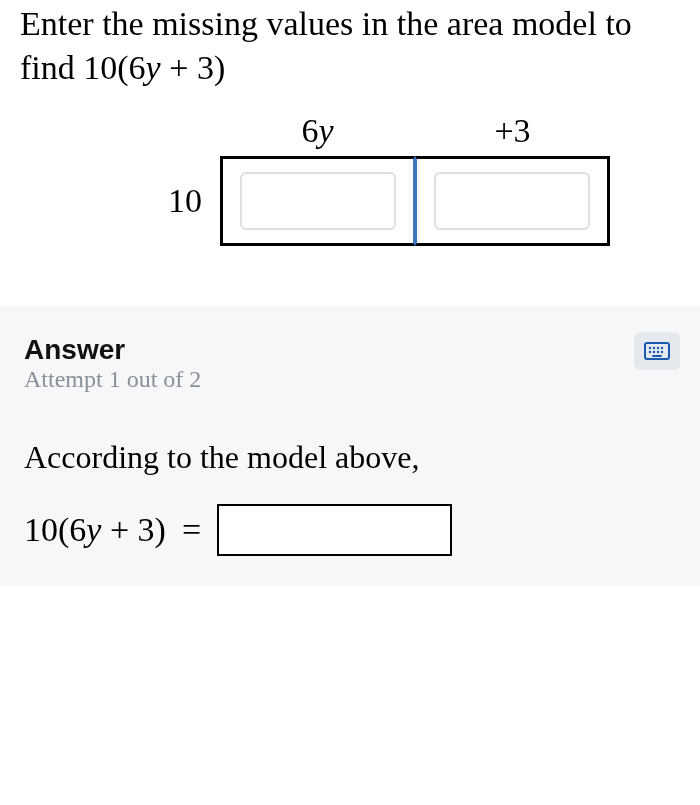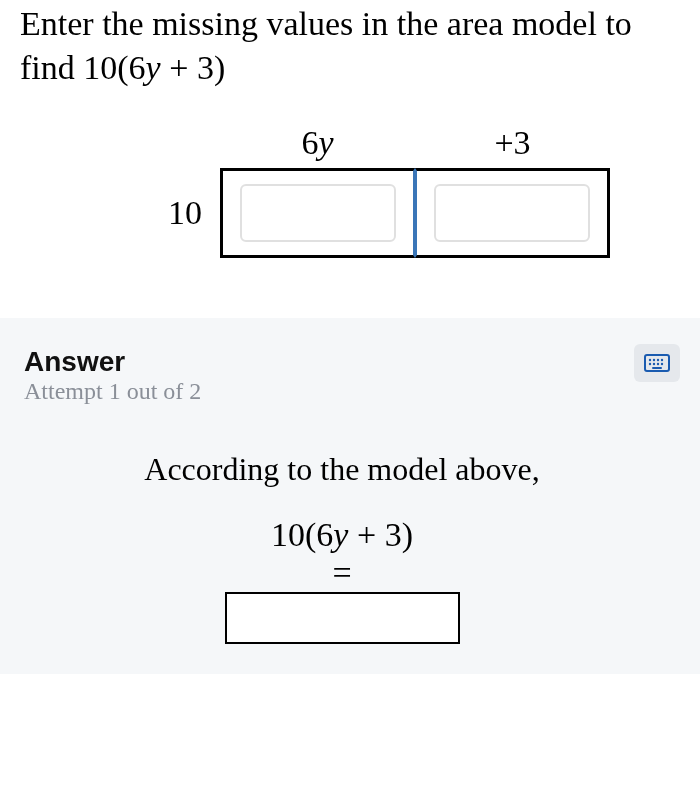--- a/index.html
+++ b/index.html
@@ -10,21 +10,21 @@
       background: #fff;
       color: #000;
     }
     .question {
       padding: 2px 20px 0 20px;
       font-size: 34px;
       line-height: 1.3;
     }
     .math-ital { font-style: italic; }
     .area-model-wrap {
-      margin-top: 28px;
+      margin-top: 16px;
       display: flex;
       flex-direction: column;
       align-items: center;
       padding-left: 60px;
     }
     .area-grid {
       display: grid;
       grid-template-columns: 70px 195px 195px;
       grid-template-rows: 50px 90px;
       align-items: center;
@@ -80,28 +80,26 @@
       border-radius: 6px;
       display: flex;
       align-items: center;
       justify-content: center;
       cursor: pointer;
     }
     .accord-line {
       margin-top: 42px;
       font-size: 32px;
       line-height: 1.4;
-      text-align: center;
     }
     .eq-row {
       margin-top: 24px;
       display: flex;
       align-items: center;
       font-size: 34px;
-      flex-direction: column;
     }
     .eq-expr { }
     .eq-sign { margin: 0 16px; }
     .final-input {
       width: 235px;
       height: 52px;
       border: 2px solid #000;
       background: #fff;
       font-size: 28px;
       padding: 0 8px;

